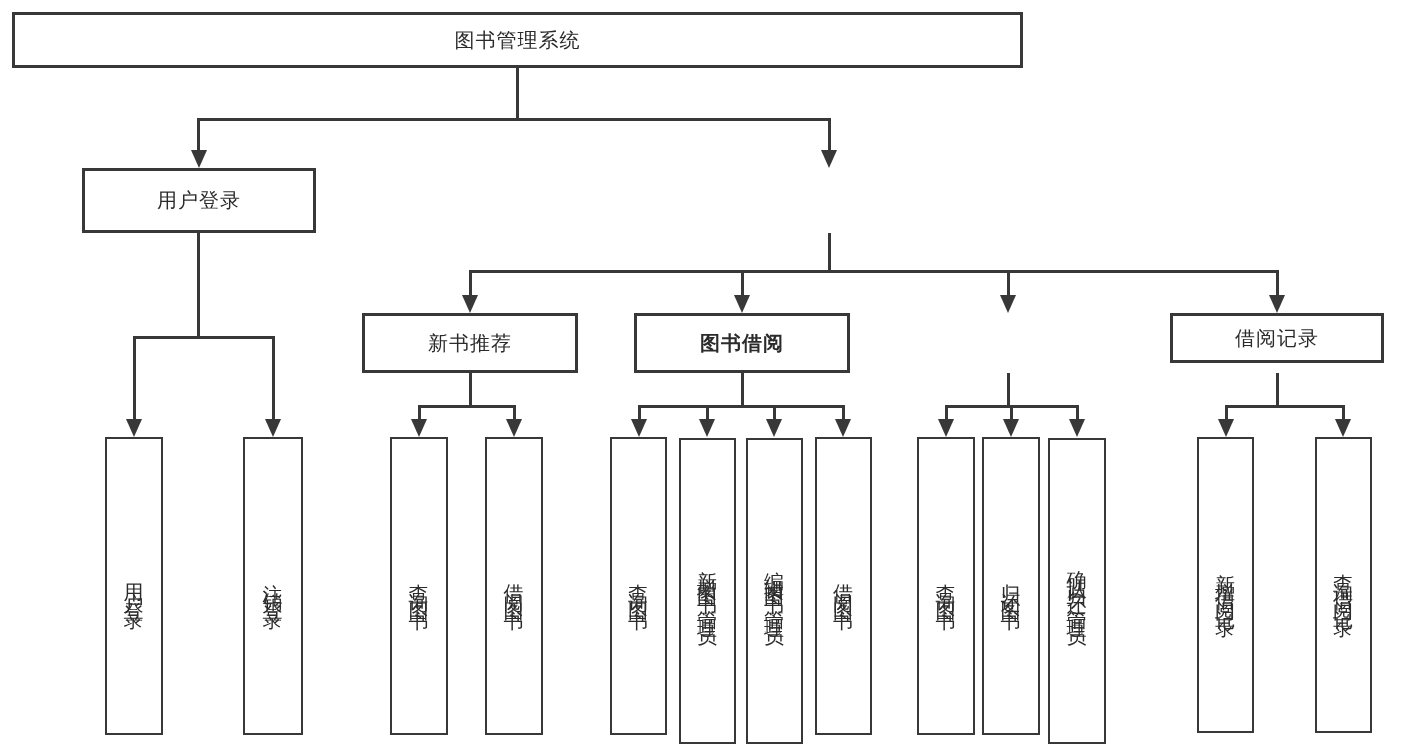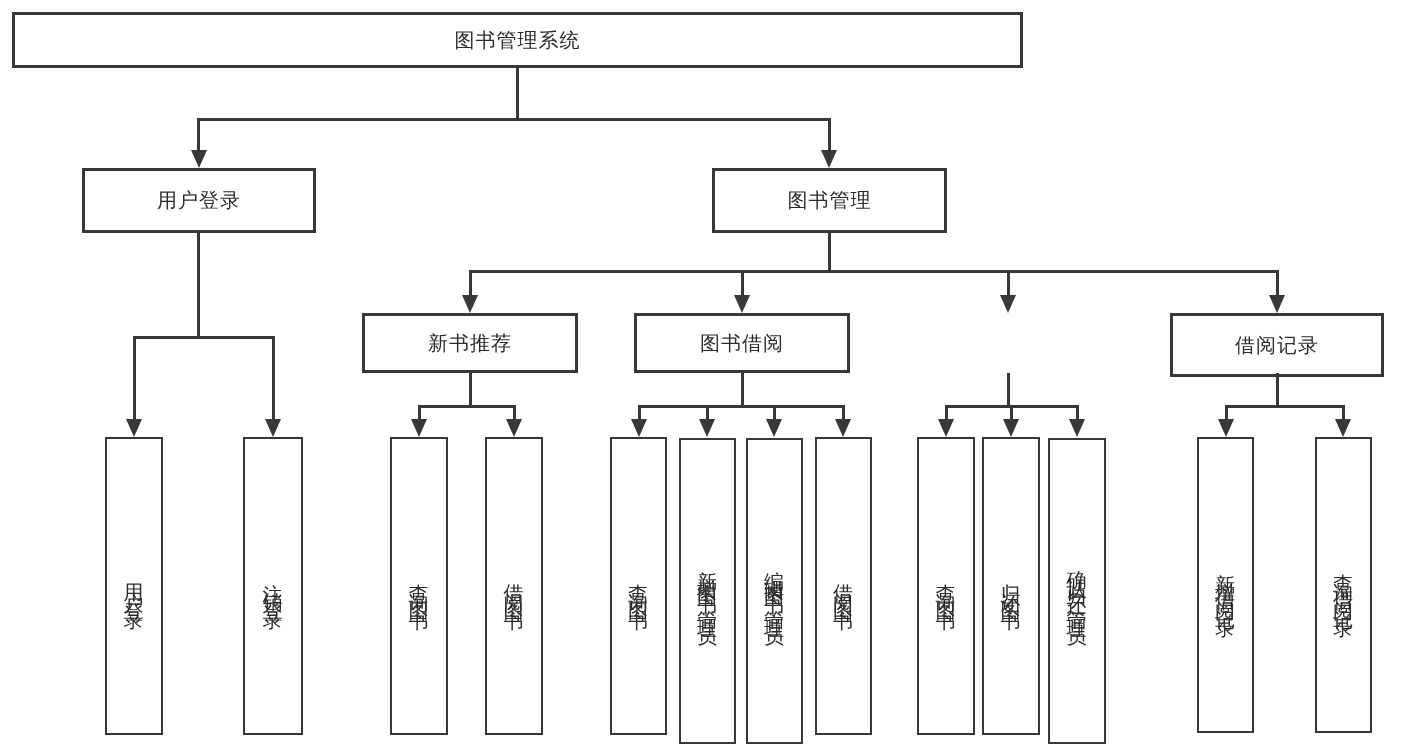--- a/index.html
+++ b/index.html
@@ -59,34 +59,31 @@
 <div id="stage">
 
   <div class="box" style="left:12px;top:12px;width:1011px;height:56px;">
     <span>图书管理系统</span>
   </div>
 
   <div class="box" style="left:82px;top:168px;width:234px;height:65px;">
     <span>用户登录</span>
   </div>
 
-  <div class="box" style="left:712px;top:168px;width:235px;height:65px;">
-    <span>图书管理</span>
-  </div>
 
   <div class="box" style="left:362px;top:313px;width:216px;height:60px;">
     <span>新书推荐</span>
   </div>
 
-  <div class="box" style="left:634px;top:313px;width:216px;height:60px;">
+  <div class="box" style="left:634px;top:313px;width:216px;height:60px;font-weight:bold;">
     <span>图书借阅</span>
   </div>
 
 
-  <div class="box" style="left:1170px;top:313px;width:214px;height:64px;">
+  <div class="box" style="left:1170px;top:313px;width:214px;height:50px;">
     <span>借阅记录</span>
   </div>
 
   <div class="box leaf" style="left:105px;top:437px;width:58px;height:298px;">
     <span class="vtext">用户登录</span>
   </div>
 
   <div class="box leaf" style="left:243px;top:437px;width:60px;height:298px;">
     <span class="vtext">注销登录</span>
   </div>

